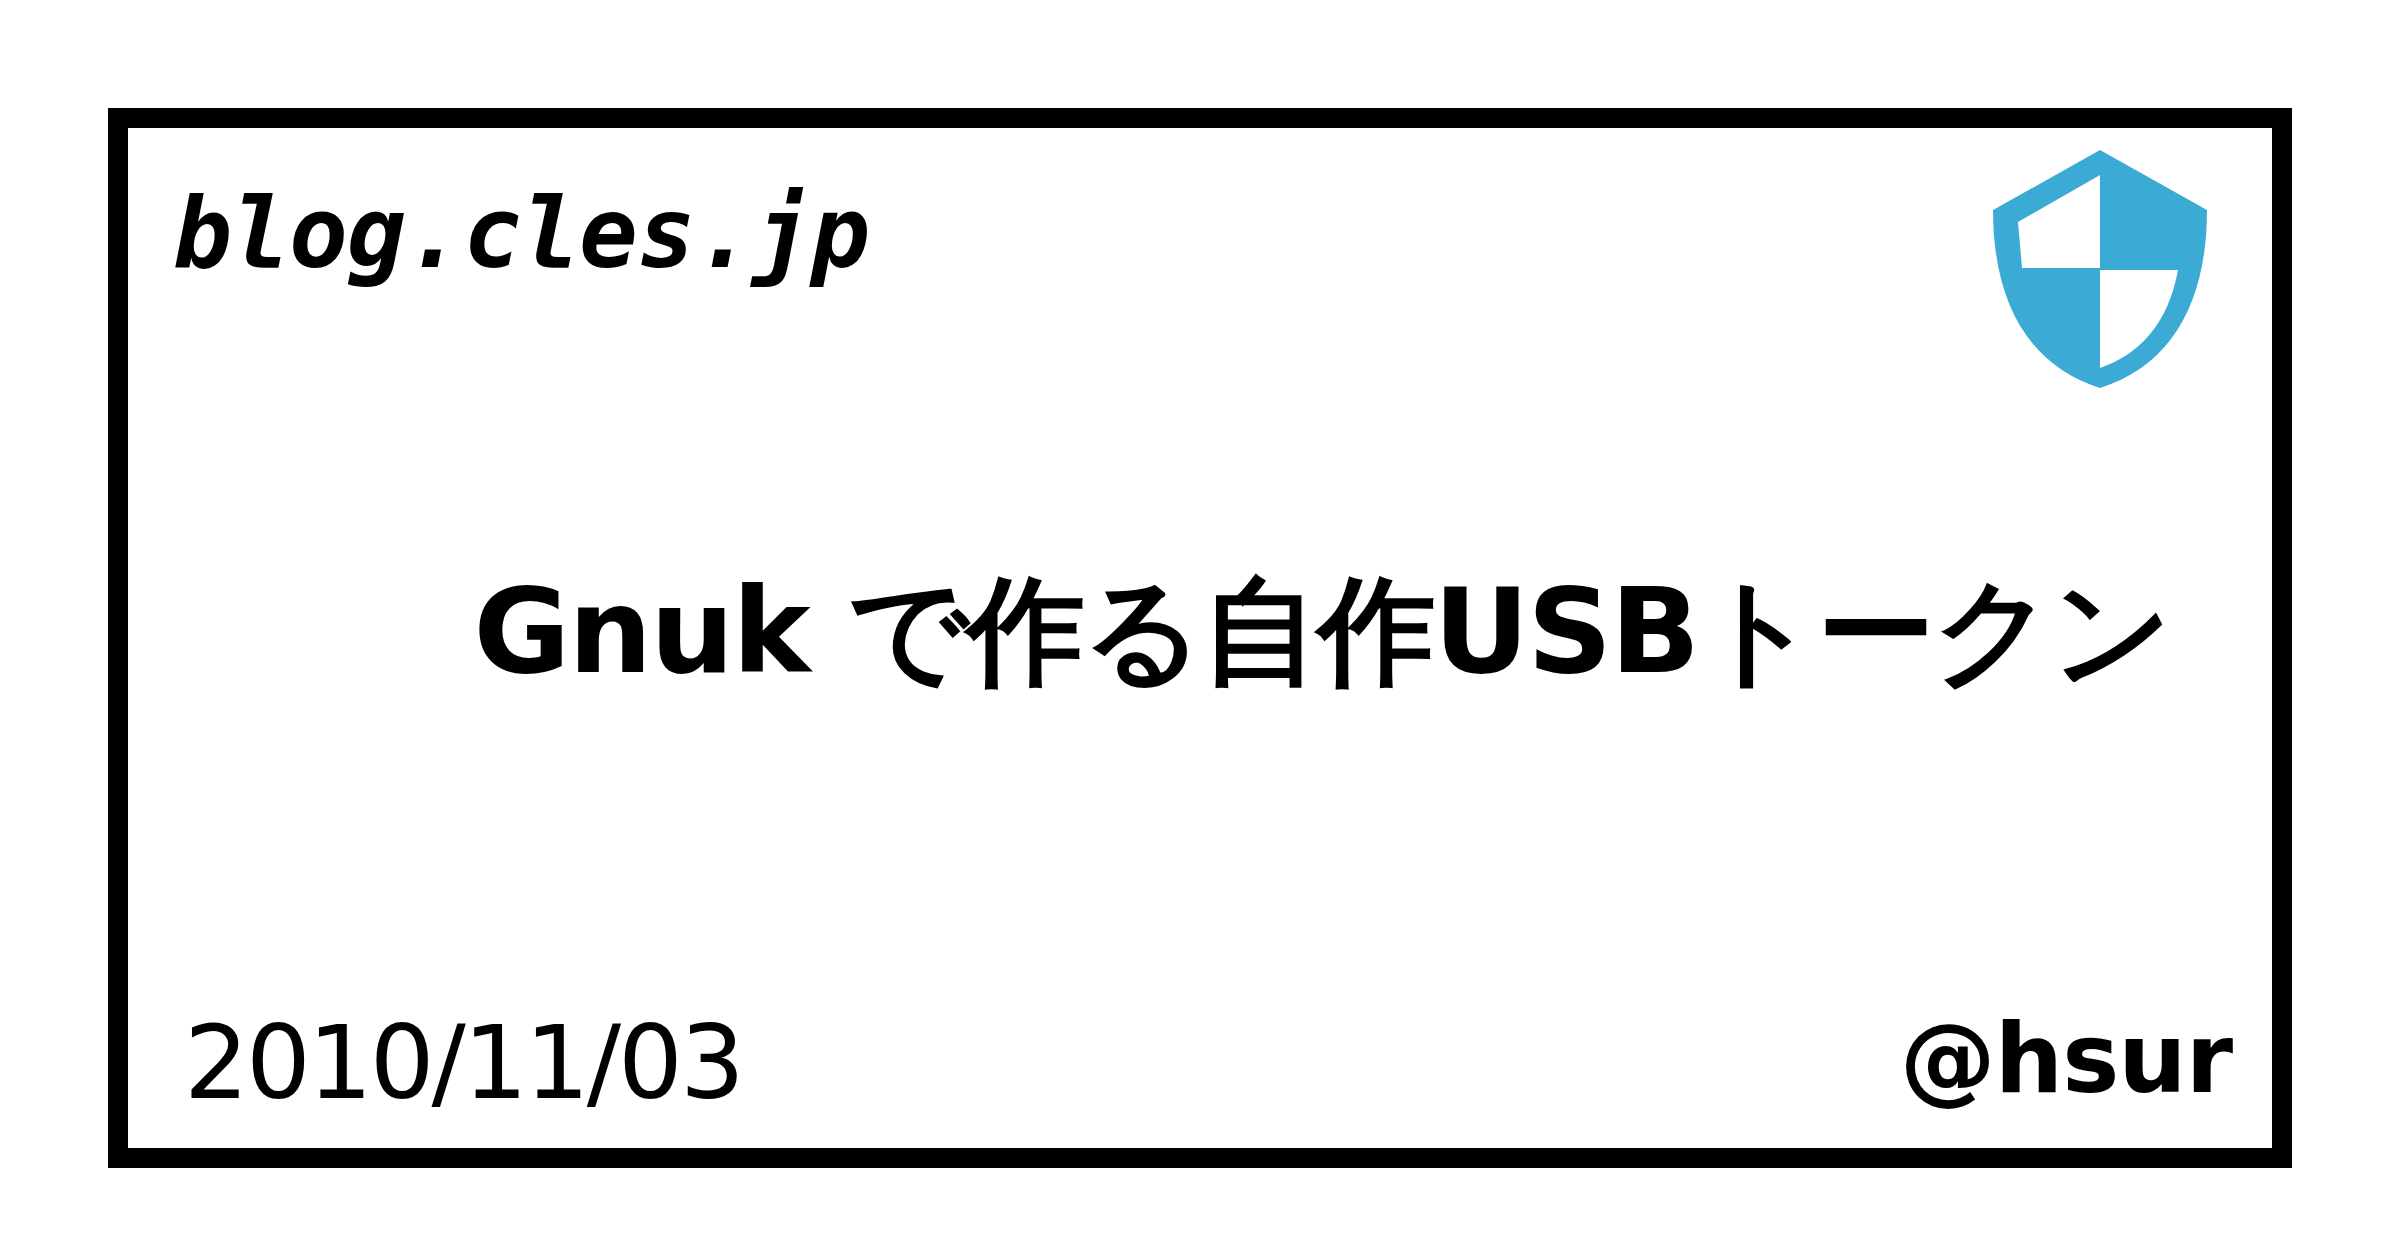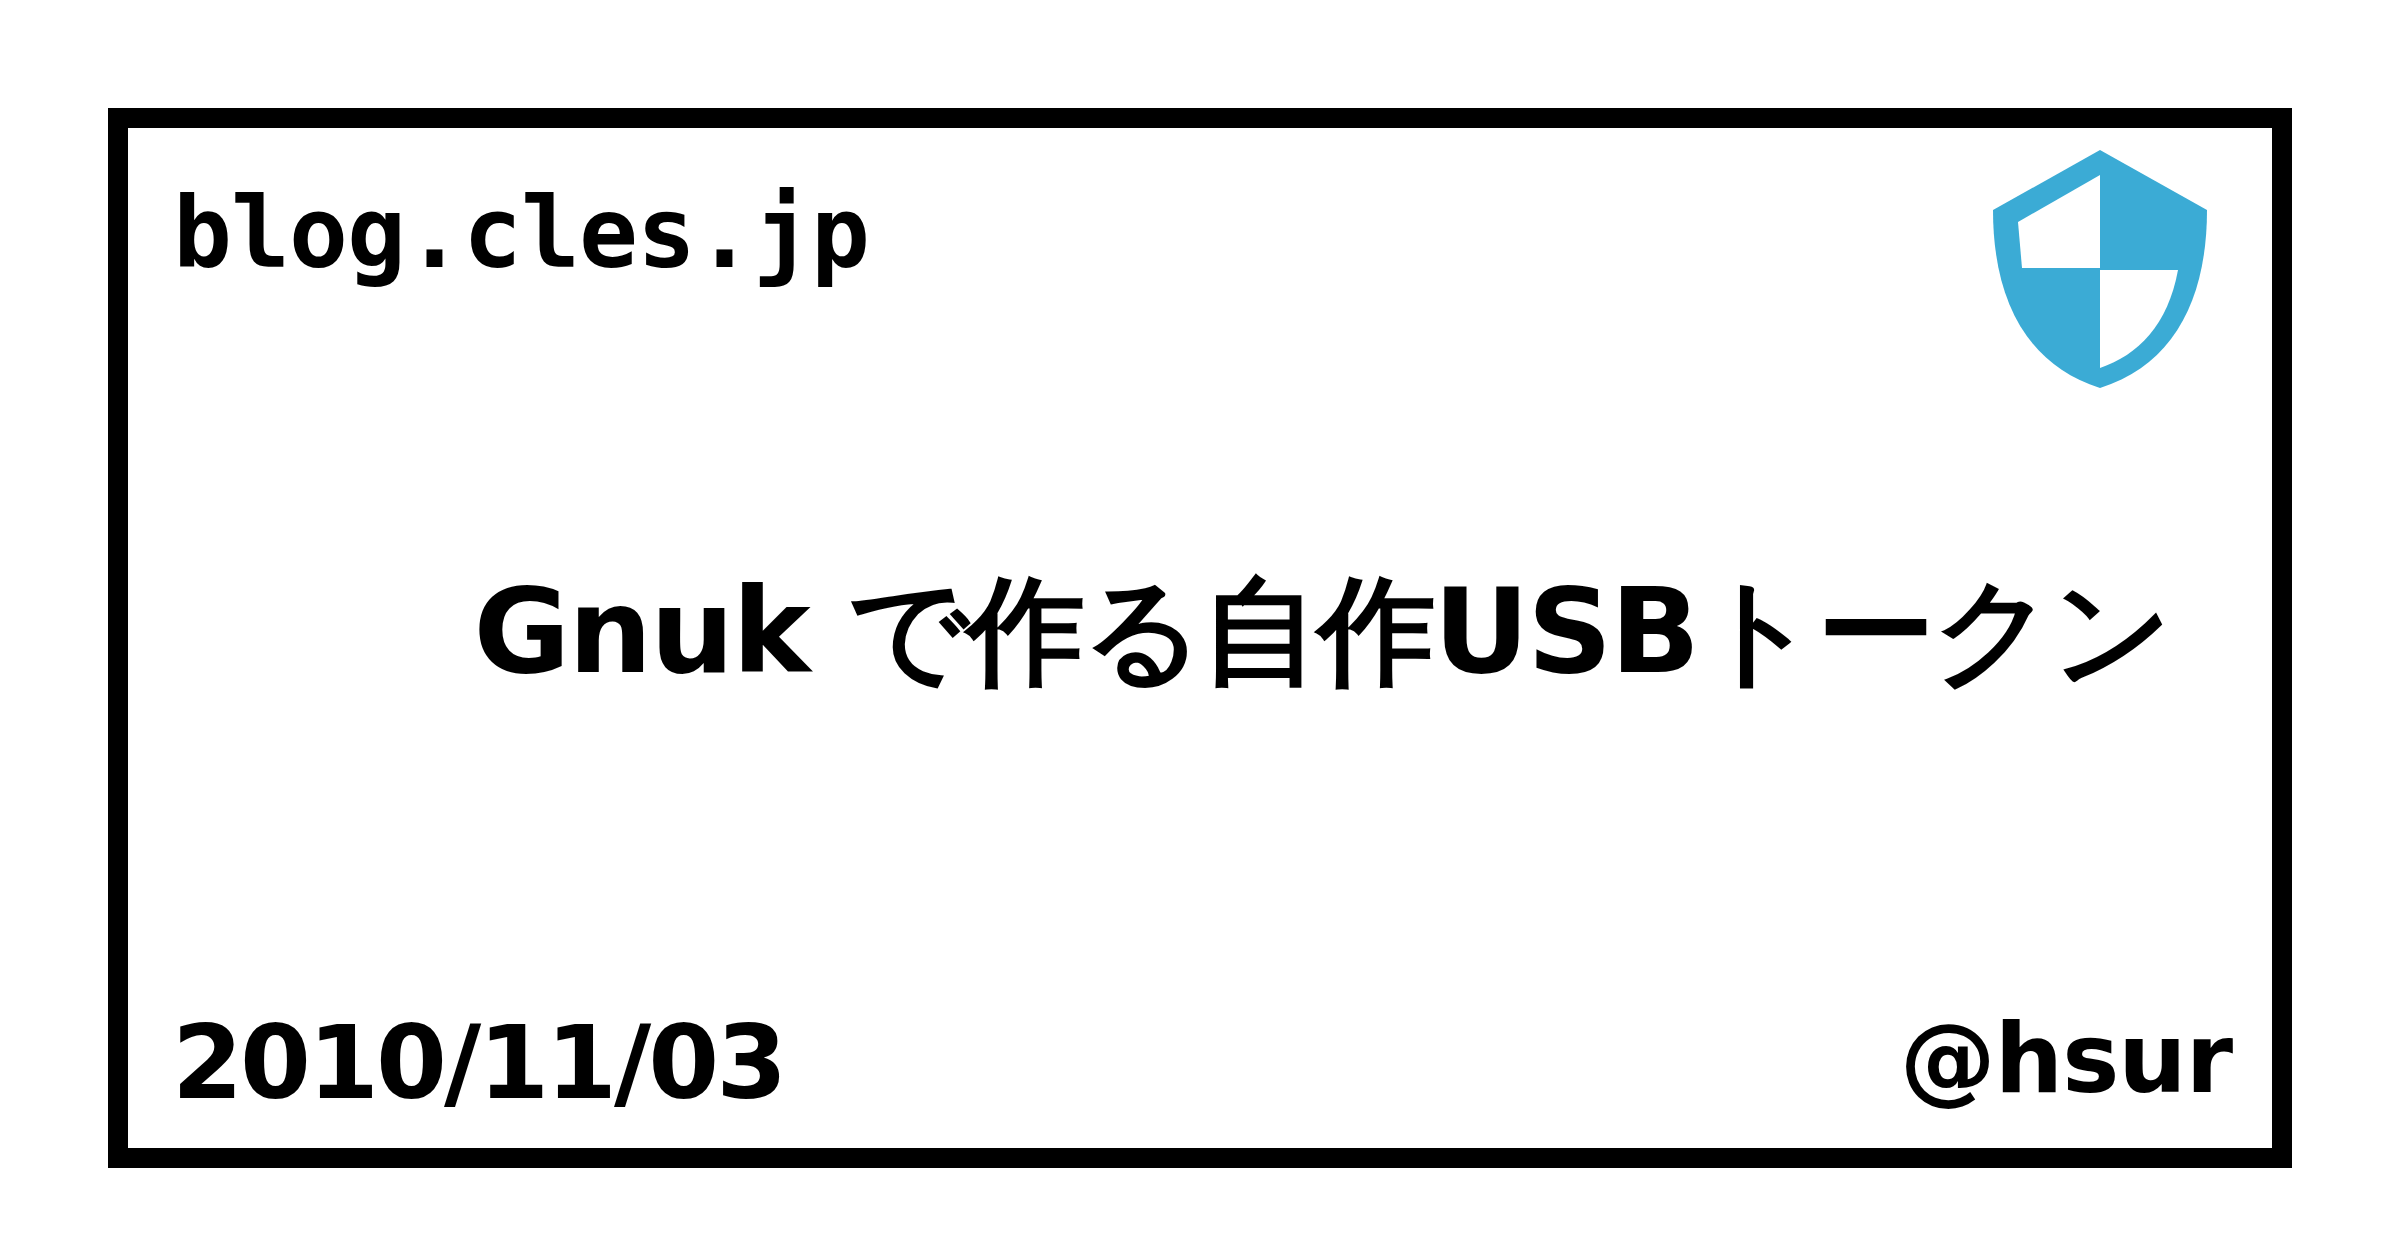--- a/index.html
+++ b/index.html
@@ -26,40 +26,41 @@
     .site {
       position: absolute;
       left: 173px;
       top: 184px;
       font-family: "DejaVu Sans Mono", "Liberation Mono", monospace;
       font-weight: bold;
       font-size: 98px;
       line-height: 98px;
       white-space: nowrap;
       letter-spacing: -1px;
+      font-style: italic;
     }
     .title {
       position: absolute;
       left: 128px;
       width: 2388px;
       top: 571px;
       text-align: center;
       font-family: "DejaVu Sans", "Liberation Sans", sans-serif;
       font-weight: bold;
       font-size: 118px;
       line-height: 120px;
       white-space: nowrap;
       letter-spacing: -2px;
     }
     .date {
       position: absolute;
-      left: 172px;
+      left: 184px;
       top: 1012px;
       font-family: "DejaVu Sans", "Liberation Sans", sans-serif;
-      font-weight: bold;
+      font-weight: normal;
       font-size: 102px;
       line-height: 102px;
       white-space: nowrap;
       letter-spacing: -3px;
     }
     .handle {
       position: absolute;
       right: 168px;
       top: 1011px;
       font-family: "DejaVu Sans", "Liberation Sans", sans-serif;

